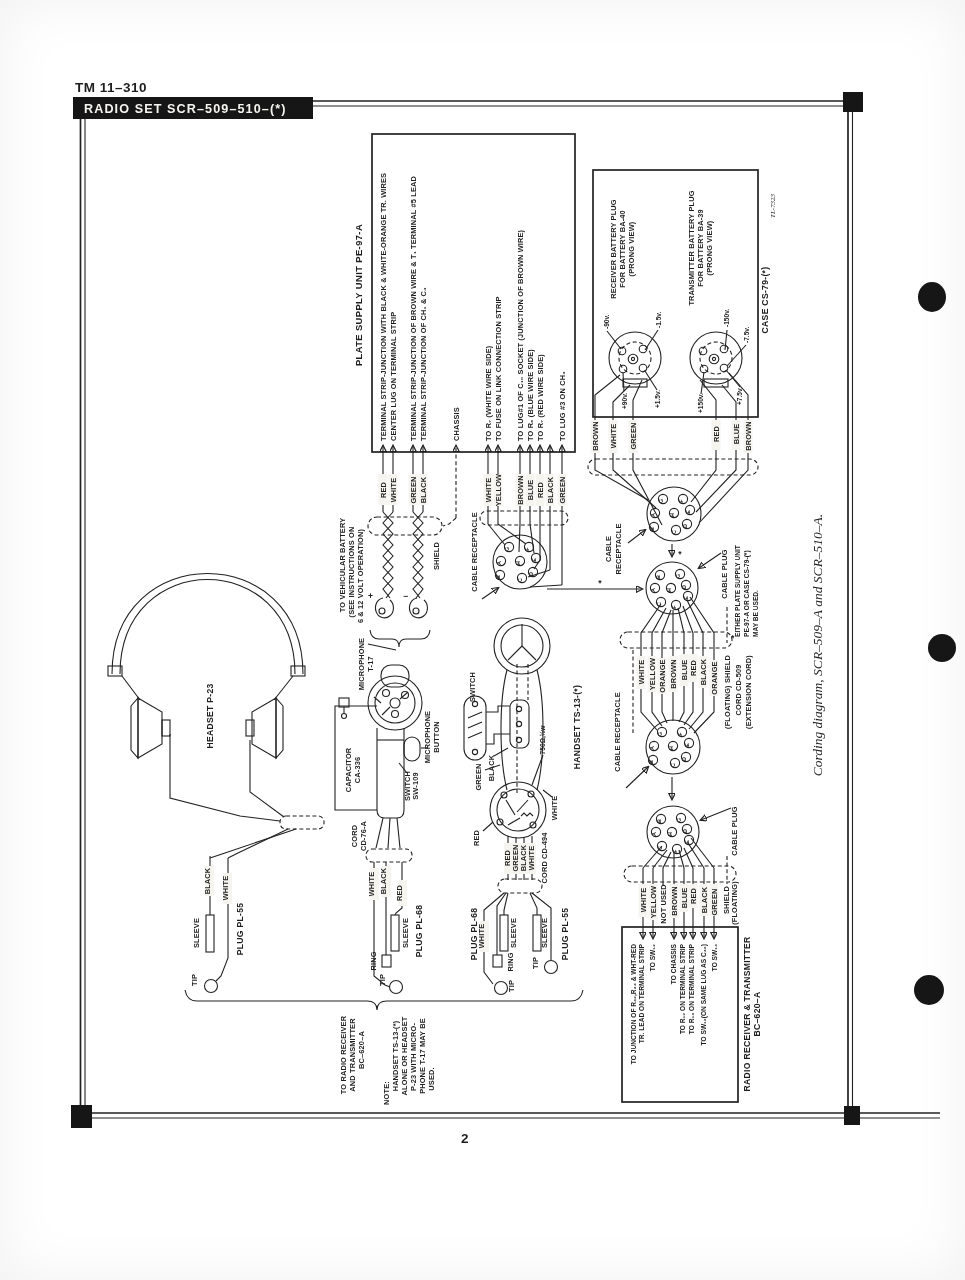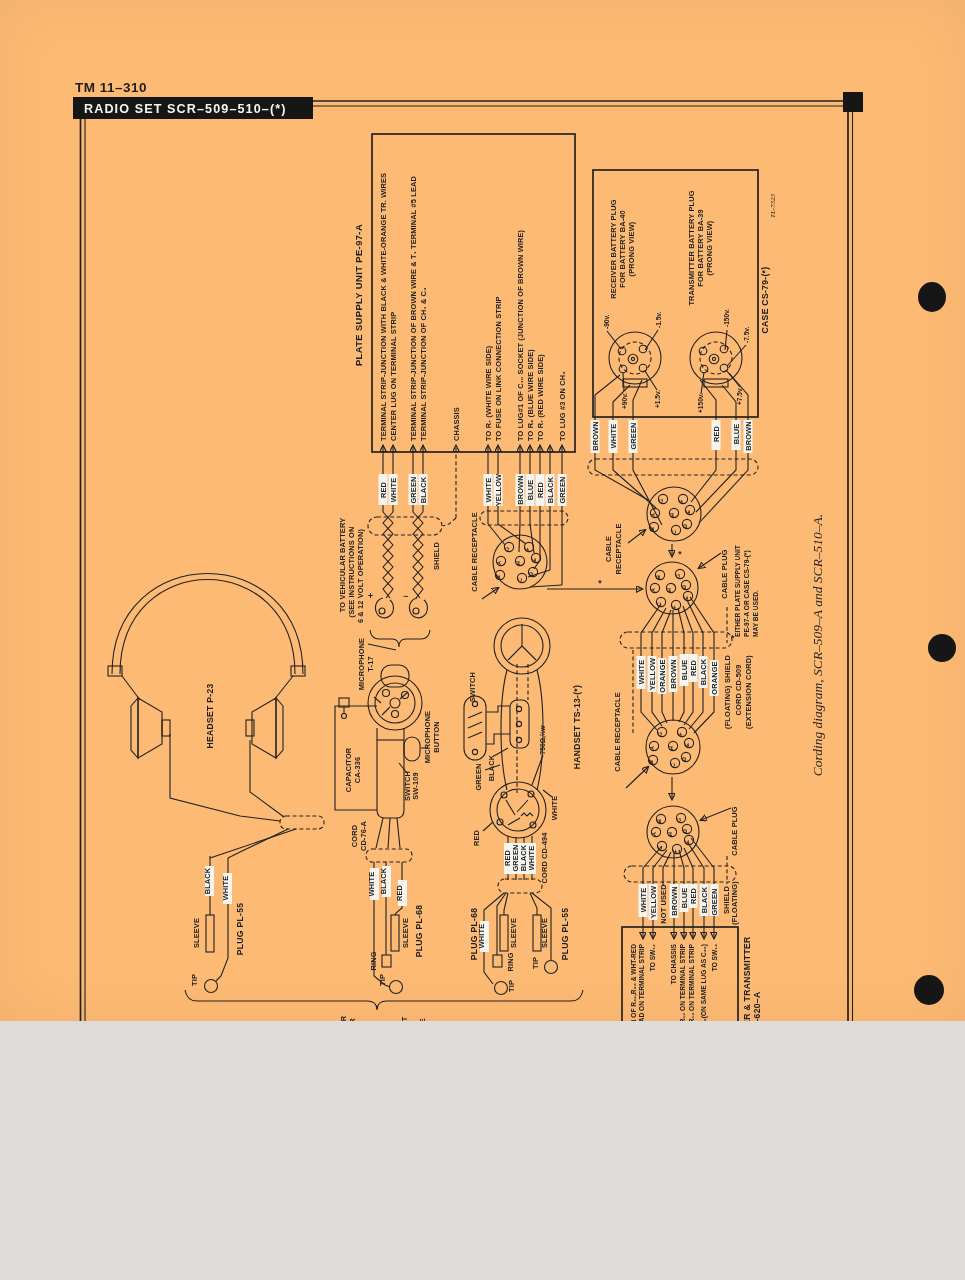--- a/index.html
+++ b/index.html
@@ -1,16 +1,16 @@
 <!DOCTYPE html>
 <html><head>
 <meta charset="utf-8">
 <style>
   html,body{margin:0;padding:0;background:#dddcd8;}
-  .page{position:relative;width:965px;height:1021px;background:#fdba74;
+  .page{position:relative;width:965px;height:1280px;background:#ffffff;
         font-family:"Liberation Sans",sans-serif;overflow:hidden;
         box-shadow:inset 0 0 60px rgba(0,0,0,.06);}
   svg{position:absolute;left:0;top:0;}
   svg text{font-family:"Liberation Sans",sans-serif;fill:#1e1e1e;font-weight:bold;}
   .lb{font-size:7.4px;letter-spacing:.15px;}
   .t6{font-size:6.6px;}
   .t8{font-size:8.6px;letter-spacing:.3px;}
   .t9{font-size:9.4px;letter-spacing:.4px;}
   .big{font-size:13.5px;letter-spacing:.5px;}
   .pin{font-size:5.4px;}

